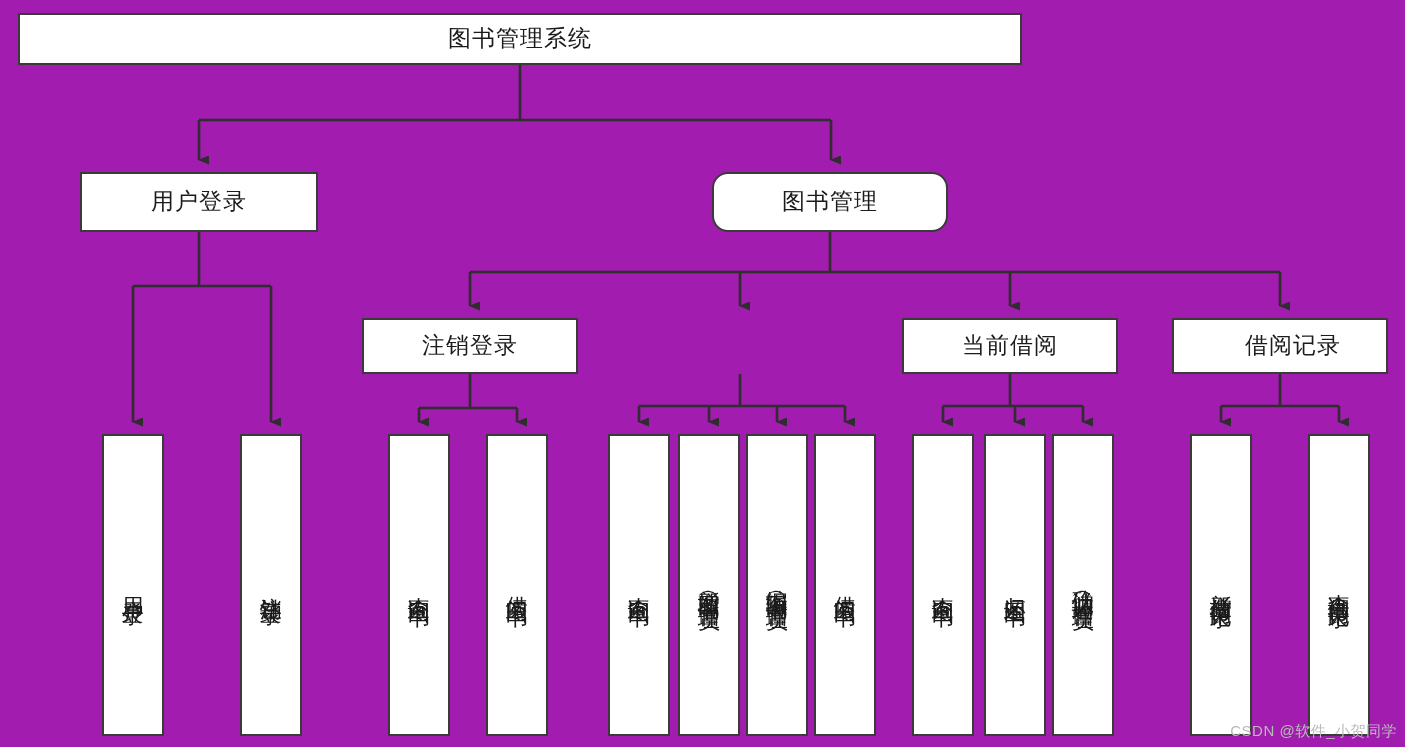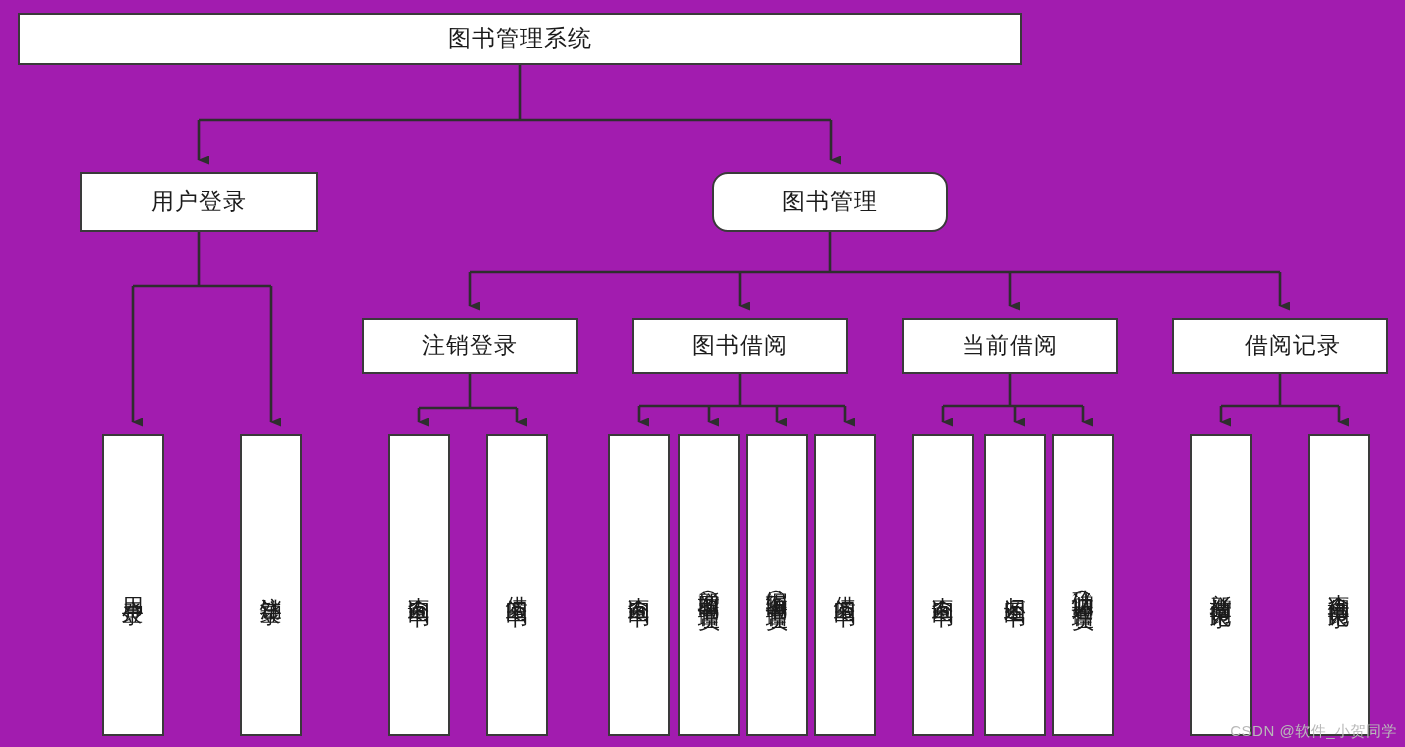--- a/index.html
+++ b/index.html
@@ -129,23 +129,20 @@
   <div class="node horiz" style="left:80px; top:172px; width:238px; height:60px;">
     <span>用户登录</span>
   </div>
   <div class="node horiz" style="left:712px; top:172px; width:236px; height:60px;border-radius:16px;">
     <span>图书管理</span>
   </div>
 
   <div class="node horiz" style="left:362px; top:318px; width:216px; height:56px;">
     <span>注销登录</span>
   </div>
-  <div class="node horiz" style="left:632px; top:318px; width:216px; height:56px;">
-    <span>图书借阅</span>
-  </div>
   <div class="node horiz" style="left:902px; top:318px; width:216px; height:56px;">
     <span>当前借阅</span>
   </div>
   <div class="node horiz" style="left:1172px; top:318px; width:216px; height:56px;padding-left:26px;">
     <span>借阅记录</span>
   </div>
 
   <div class="node vert" style="left:102px; top:434px; width:62px; height:302px;">
     <span class="vtext">用户登录</span>
   </div>

